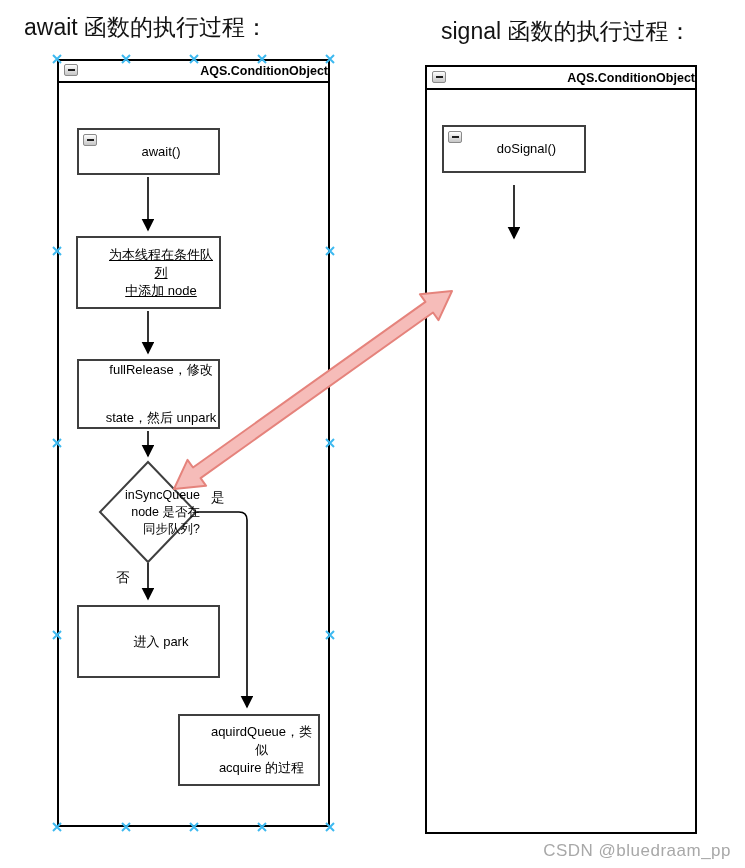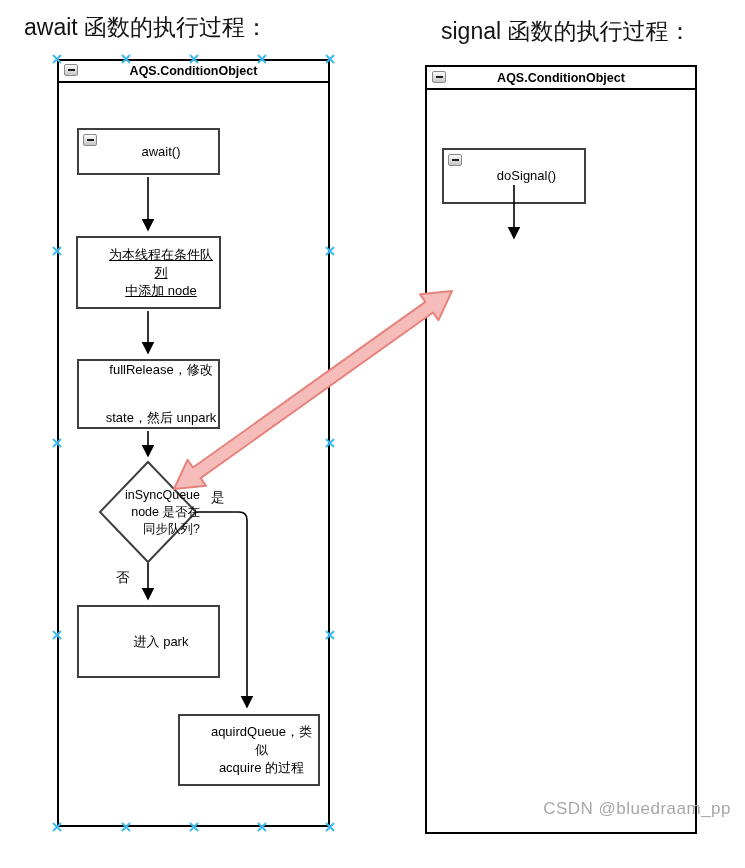--- a/index.html
+++ b/index.html
@@ -7,37 +7,37 @@
     --link-arrow-fill:#f6bcb9; --link-arrow-stroke:#e5837c;
     --handle:#3db9f0; --watermark:#a8a8a8;
   }
   html,body{margin:0;padding:0;background:#fff;}
   .canvas{position:relative;width:745px;height:868px;background:#ffffff;
           font-family:"Liberation Sans",sans-serif;overflow:hidden;color:#000;border-radius:23px;}
   .page-title{position:absolute;font-size:23px;color:#121212;white-space:nowrap;z-index:1;}
   .container{position:absolute;border:2px solid var(--container-stroke);background:#fff;
              box-sizing:border-box;z-index:0;}
   .container-header{height:20px;border-bottom:2px solid var(--container-stroke);
-                    display:flex;align-items:center;justify-content:center;
+                    display:flex;align-items:center;justify-content:flex-end;
                     font-size:12.5px;font-weight:bold;position:relative;}
   .collapse-btn{position:absolute;left:5px;top:3px;width:14px;height:12px;
                 background:linear-gradient(#fdfdfd,#c6c6c6);border:1px solid #8a8a8a;
                 border-radius:2px;box-sizing:border-box;display:flex;align-items:center;
                 justify-content:center;padding:0;cursor:pointer;}
   .collapse-btn::after{content:"";width:7px;height:2px;background:#1d1d1d;}
   .shape-box{position:absolute;background:#fff;border:2px solid var(--shape-stroke);
              box-sizing:border-box;display:flex;flex-direction:column;align-items:center;
              justify-content:center;text-align:center;font-size:13px;line-height:18px;z-index:2;padding-left:25px;}
   .shape-box .collapse-btn{left:4px;top:4px;}
   .overlay{position:absolute;left:0;top:0;width:745px;height:868px;z-index:3;pointer-events:none;}
   .overlay .clickable{pointer-events:auto;}
   .float-label{position:absolute;z-index:4;font-size:13.5px;white-space:nowrap;}
   .diamond-label{position:absolute;left:96px;top:487px;width:104px;z-index:4;
                  font-size:12.5px;line-height:17px;text-align:right;white-space:nowrap;}
-  .watermark{position:absolute;left:0;right:14px;top:799px;text-align:right;
+  .watermark{position:absolute;left:0;right:14px;top:841px;text-align:right;
              font-size:17px;color:var(--watermark);z-index:1;letter-spacing:0.5px;padding-left:8px;}
 </style>
 </head>
 <body>
 
 <div class="canvas">
 
   <div class="page-title" style="left:24px;top:12px;">await 函数的执行过程：</div>
   <div class="page-title" style="left:441px;top:16px;">signal 函数的执行过程：</div>
 
@@ -72,21 +72,21 @@
 
   <div class="shape-box" style="left:77px;top:605px;width:143px;height:73px;">
     <span>进入 park</span>
   </div>
 
   <div class="shape-box" style="left:178px;top:714px;width:142px;height:72px;">
     <span>aquirdQueue，类似</span>
     <span>acquire 的过程</span>
   </div>
 
-  <div class="shape-box" style="left:442px;top:148px;width:144px;height:56px;">
+  <div class="shape-box" style="left:442px;top:125px;width:144px;height:48px;">
     <button class="collapse-btn"></button>
     <span>doSignal()</span>
   </div>
 
 
   <svg class="overlay" viewBox="0 0 745 868">
     <defs>
       <marker id="arrowhead" markerWidth="9" markerHeight="9" refX="7" refY="4" orient="auto">
         <path d="M0,0 L8,4 L0,8 Z" style="fill:var(--connector);"></path>
       </marker>

